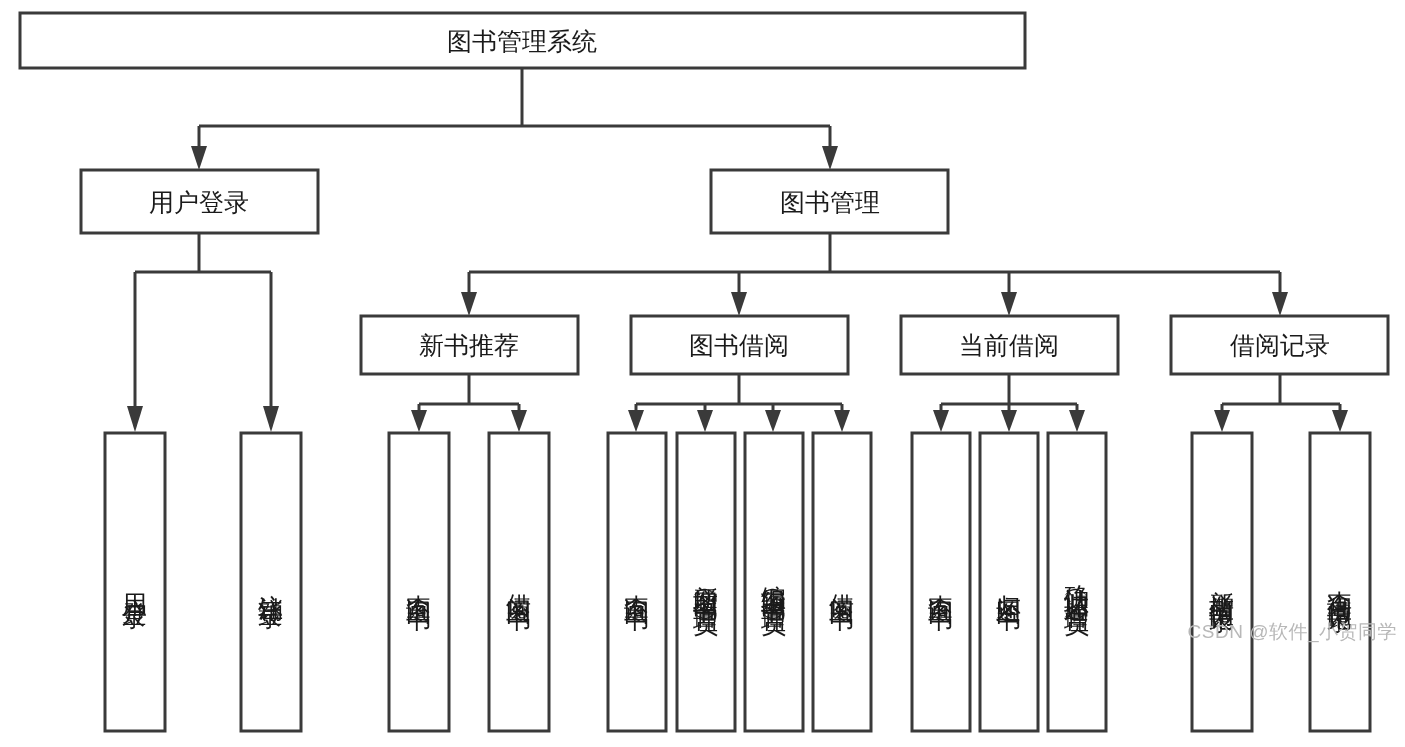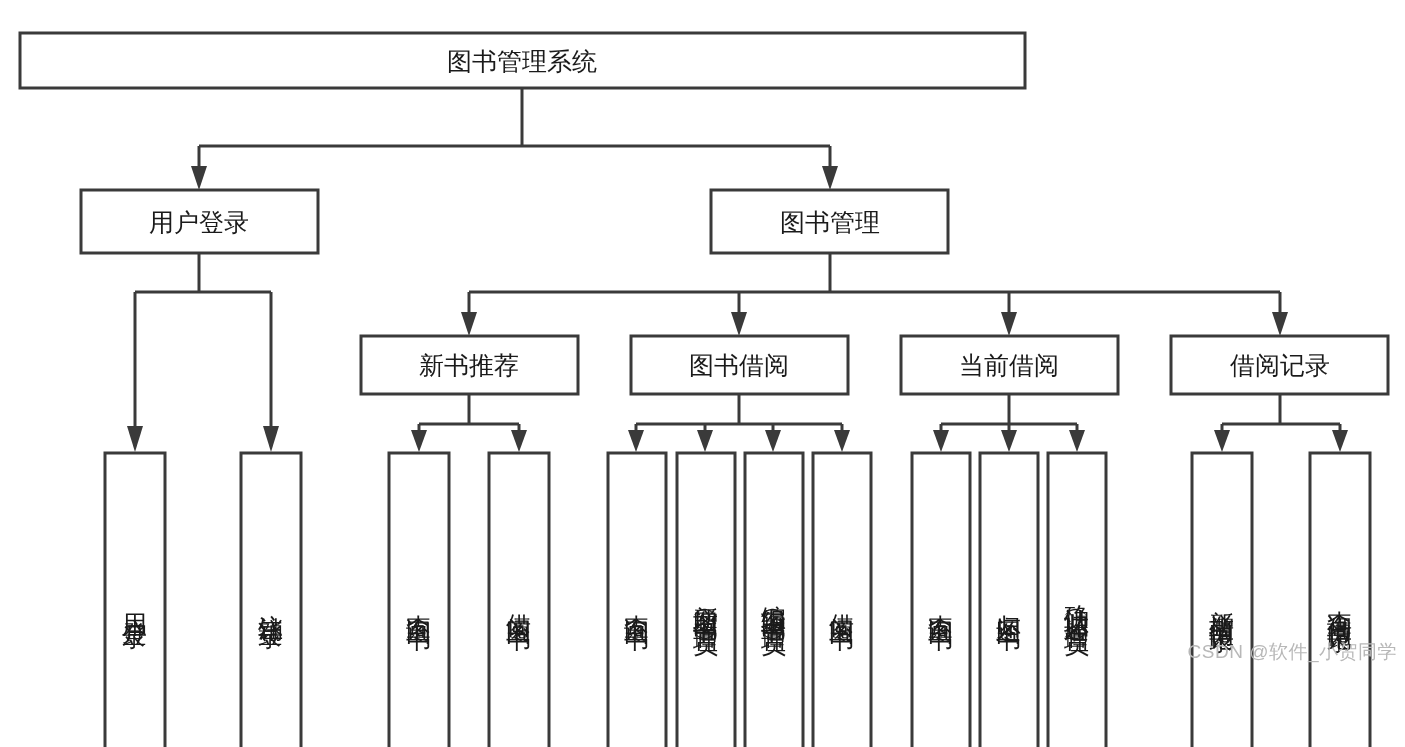--- a/index.html
+++ b/index.html
@@ -13,21 +13,20 @@
     font-family: "Liberation Sans", "DejaVu Sans", sans-serif;
     overflow: hidden;
     position: relative;
   }
   #diagram-root {
     position: absolute;
     left: 0;
     top: 0;
     width: 1405px;
     height: 649px;
-    margin-top: 20px;
   }
   svg.flow {
     display: block;
     width: 1405px;
     height: 747px;
   }
   .box-rect {
     fill: #ffffff;
     stroke: #3a3a3a;
     stroke-width: 3;

